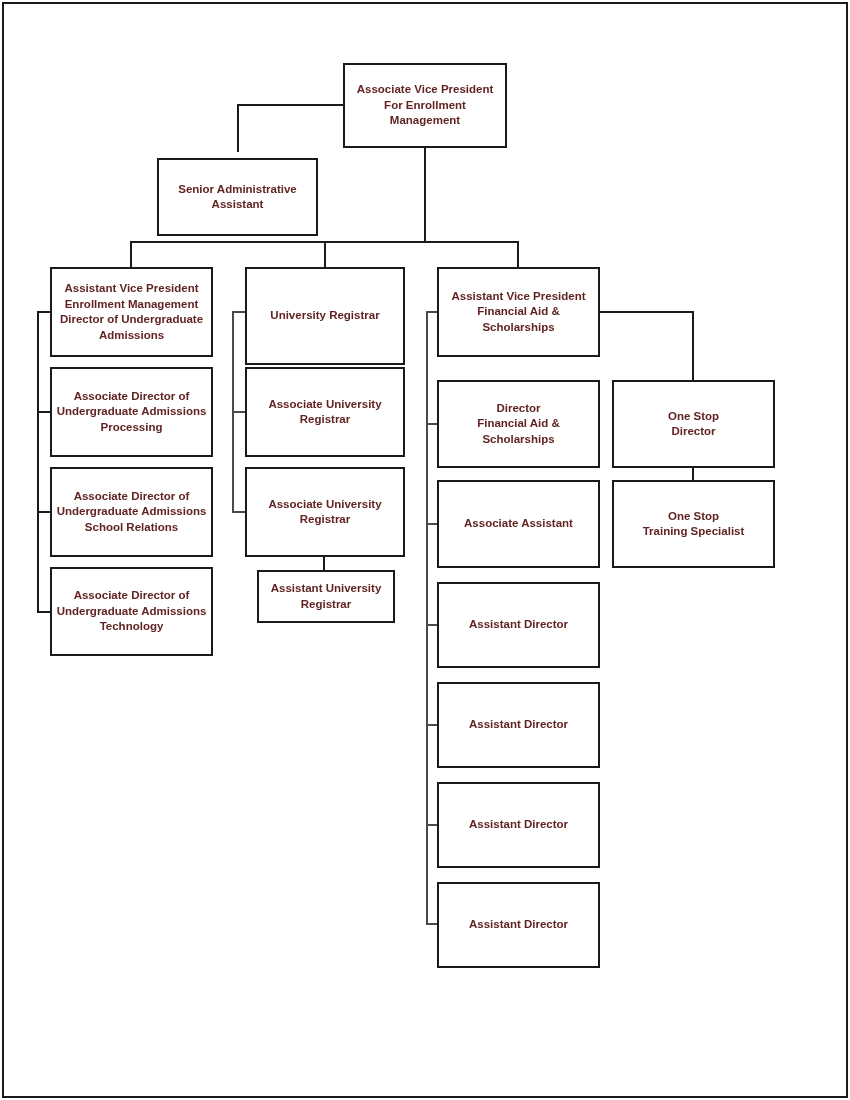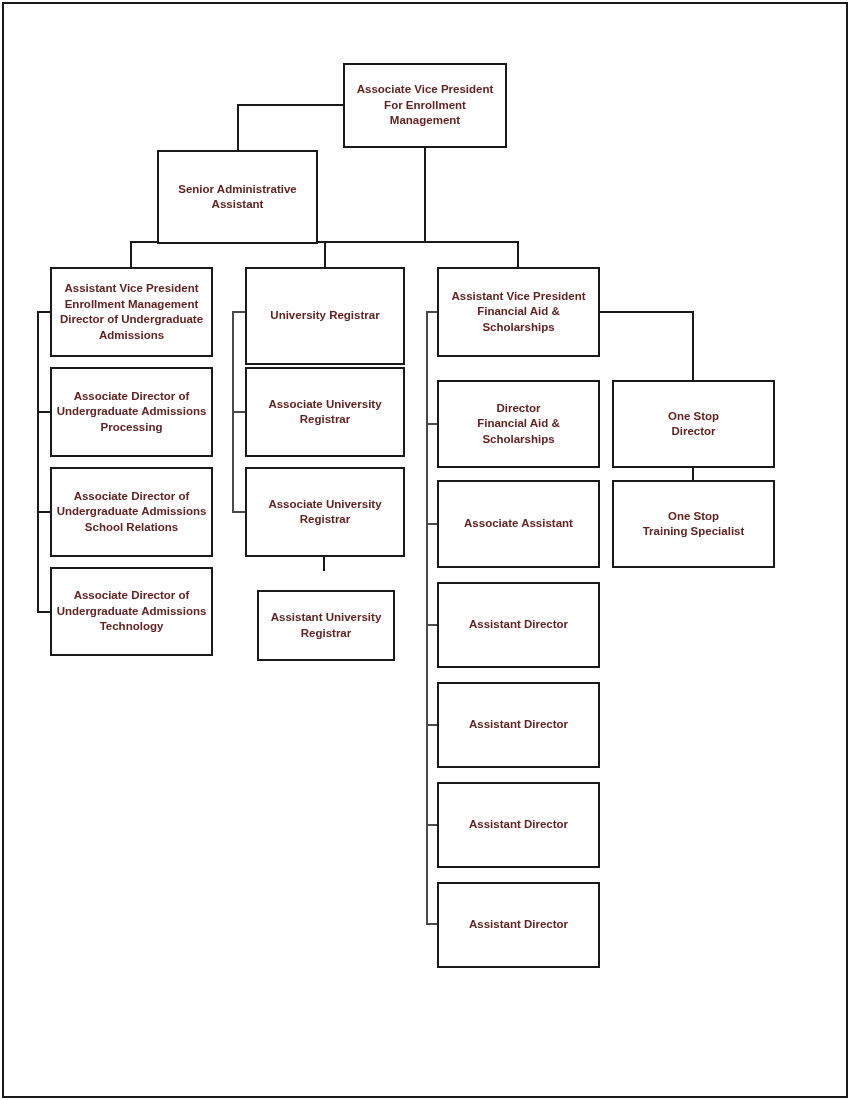--- a/index.html
+++ b/index.html
@@ -85,21 +85,21 @@
 
   <div class="conn" style="left:600px;top:311px;width:94px;height:2px"></div>
   <div class="conn" style="left:692px;top:311px;width:2px;height:70px"></div>
   <div class="conn" style="left:692px;top:466px;width:2px;height:15px"></div>
 
   <div class="node" style="left:343px;top:63px;width:164px;height:85px">
     <span class="lbl">Associate Vice President
 For Enrollment
 Management</span>
   </div>
-  <div class="node" style="left:157px;top:150px;width:161px;height:94px">
+  <div class="node" style="left:157px;top:158px;width:161px;height:78px">
     <span class="lbl">Senior Administrative
 Assistant</span>
   </div>
 
   <div class="node" style="left:50px;top:267px;width:163px;height:90px">
     <span class="lbl">Assistant Vice President
 Enrollment Management
 Director of Undergraduate
 Admissions</span>
   </div>
@@ -123,21 +123,21 @@
     <span class="lbl">University Registrar</span>
   </div>
   <div class="node" style="left:245px;top:367px;width:160px;height:90px">
     <span class="lbl">Associate University
 Registrar</span>
   </div>
   <div class="node" style="left:245px;top:467px;width:160px;height:90px">
     <span class="lbl">Associate University
 Registrar</span>
   </div>
-  <div class="node" style="left:257px;top:590px;width:138px;height:71px">
+  <div class="node" style="left:257px;top:570px;width:138px;height:53px">
     <span class="lbl">Assistant University
 Registrar</span>
   </div>
 
   <div class="node" style="left:437px;top:267px;width:163px;height:90px">
     <span class="lbl">Assistant Vice President
 Financial Aid &amp;
 Scholarships</span>
   </div>
   <div class="node" style="left:437px;top:380px;width:163px;height:88px">

